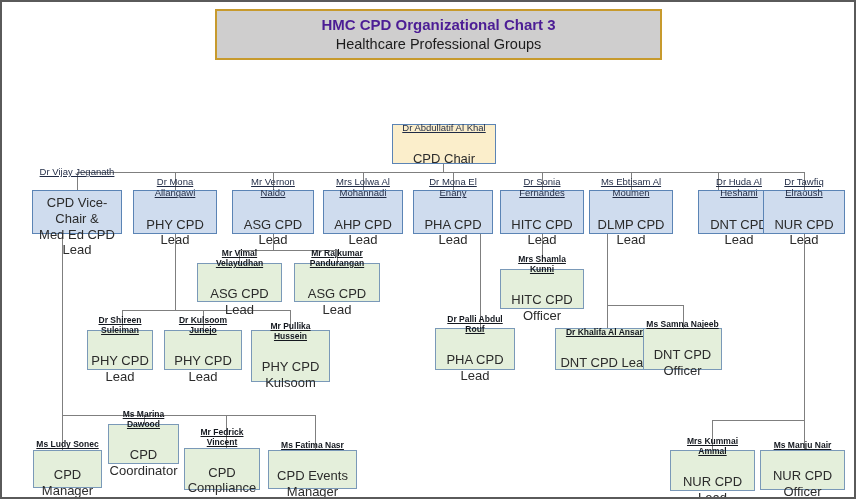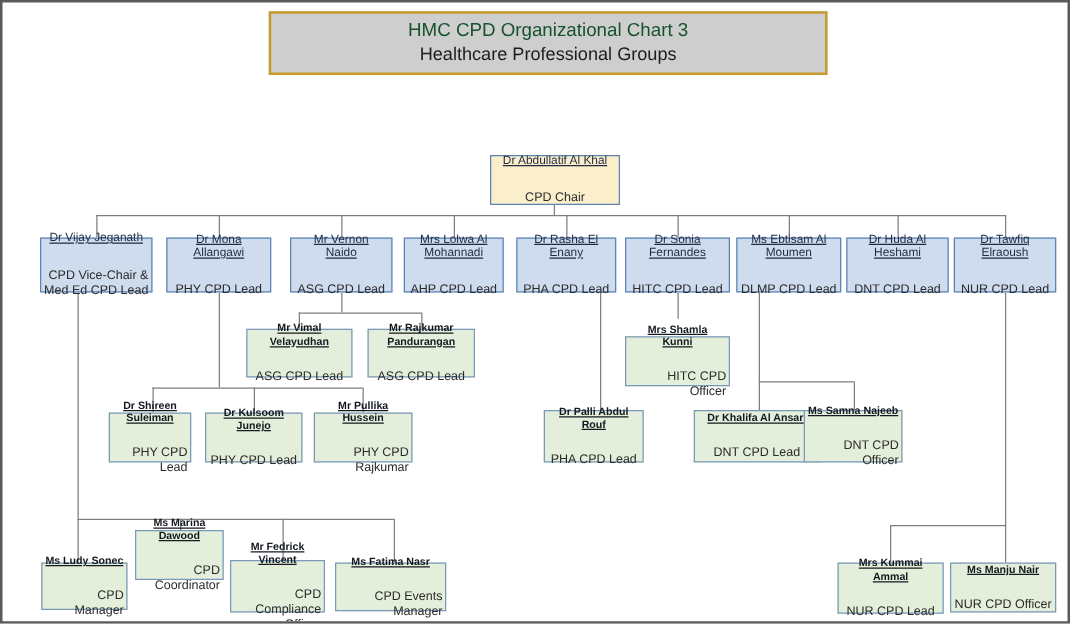--- a/index.html
+++ b/index.html
@@ -3,32 +3,32 @@
 <meta charset="utf-8">
 <style>
   html,body{margin:0;padding:0;background:#fff;font-family:"Liberation Sans",sans-serif;}
   #canvas{position:relative;width:856px;height:499px;box-sizing:border-box;
           border:2px solid var(--outer_border,#5a5a5a);background:#fff;overflow:hidden;}
 
   
   .title-box{position:absolute;left:213px;top:7px;width:447px;height:51px;box-sizing:border-box;
     background:var(--title_fill,#CFCECE);border:2px solid var(--title_border,#C79A2D);
     display:flex;flex-direction:column;align-items:center;justify-content:center;line-height:1.25;}
-  .title-l1{font-size:15px;font-weight:400;color:#14532d;}
+  .title-l1{font-size:15px;font-weight:700;color:#4c1d95;}
   .title-l2{font-size:14.5px;font-weight:400;color:#1c1c1c;}
 
   
   .node{position:absolute;box-sizing:border-box;display:flex;flex-direction:column;
     align-items:center;justify-content:center;text-align:center;padding:1px 2px;}
   .chair{background:var(--chair_fill,#FBEECB);border:1px solid var(--box_border,#5B84B5);}
   .lead{background:var(--lead_fill,#CFDCEE);border:1px solid var(--box_border,#5B84B5);}
   .officer{background:var(--officer_fill,#E4EFDB);border:1px solid var(--officer_border,#7A99B8);}
   .nm{font-size:9.5px;color:#1f2a44;line-height:1.18;white-space:pre-line;text-decoration:underline;}
   .officer .nm{font-size:8.5px;font-weight:700;color:#14181f;}
-  .rl{font-size:10px;color:#2b2b2b;line-height:1.2;white-space:pre-line;margin-top:18px;text-align:right;}
+  .rl{font-size:13px;color:#2b2b2b;line-height:1.2;white-space:pre-line;margin-top:18px;}
 
   
   .cl{position:absolute;background:var(--connector,#7F7F7F);}
   .v{width:1px;} .h{height:1px;}
 </style>
 </head>
 <body>
 
 <div id="canvas">
 
@@ -100,35 +100,35 @@
     <div class="nm">Mr Vernon
 Naido</div>
     <div class="rl">ASG CPD Lead</div>
   </div>
   <div class="node lead" style="left:321px;top:188px;width:80px;height:44px">
     <div class="nm">Mrs Lolwa Al
 Mohannadi</div>
     <div class="rl">AHP CPD Lead</div>
   </div>
   <div class="node lead" style="left:411px;top:188px;width:80px;height:44px">
-    <div class="nm">Dr Rasha El
+    <div class="nm">Dr Mona El
 Enany</div>
     <div class="rl">PHA CPD Lead</div>
   </div>
   <div class="node lead" style="left:498px;top:188px;width:84px;height:44px">
     <div class="nm">Dr Sonia
 Fernandes</div>
     <div class="rl">HITC CPD Lead</div>
   </div>
   <div class="node lead" style="left:587px;top:188px;width:84px;height:44px">
     <div class="nm">Ms Ebtisam Al
 Moumen</div>
     <div class="rl">DLMP CPD Lead</div>
   </div>
-  <div class="node lead" style="left:675px;top:188px;width:82px;height:44px">
+  <div class="node lead" style="left:696px;top:188px;width:82px;height:44px">
     <div class="nm">Dr Huda Al
 Heshami</div>
     <div class="rl">DNT CPD Lead</div>
   </div>
   <div class="node lead" style="left:761px;top:188px;width:82px;height:44px">
     <div class="nm">Dr Tawfiq
 Elraoush</div>
     <div class="rl">NUR CPD Lead</div>
   </div>
 
@@ -151,23 +151,23 @@
 
   <div class="node officer" style="left:85px;top:328px;width:66px;height:40px">
     <div class="nm">Dr Shireen
 Suleiman</div>
     <div class="rl">PHY CPD Lead</div>
   </div>
   <div class="node officer" style="left:162px;top:328px;width:78px;height:40px">
     <div class="nm">Dr Kulsoom Junejo</div>
     <div class="rl">PHY CPD Lead</div>
   </div>
-  <div class="node officer" style="left:249px;top:328px;width:79px;height:40px">
+  <div class="node officer" style="left:249px;top:328px;width:79px;height:52px">
     <div class="nm">Mr Pullika Hussein</div>
-    <div class="rl">PHY CPD Rajkumar</div>
+    <div class="rl">PHY CPD Kulsoom</div>
   </div>
 
   <div class="node officer" style="left:433px;top:326px;width:80px;height:42px">
     <div class="nm">Dr Palli Abdul Rouf</div>
     <div class="rl">PHA CPD Lead</div>
   </div>
 
   <div class="node officer" style="left:553px;top:326px;width:101px;height:42px">
     <div class="nm">Dr Khalifa Al Ansari</div>
     <div class="rl">DNT CPD Lead</div>

